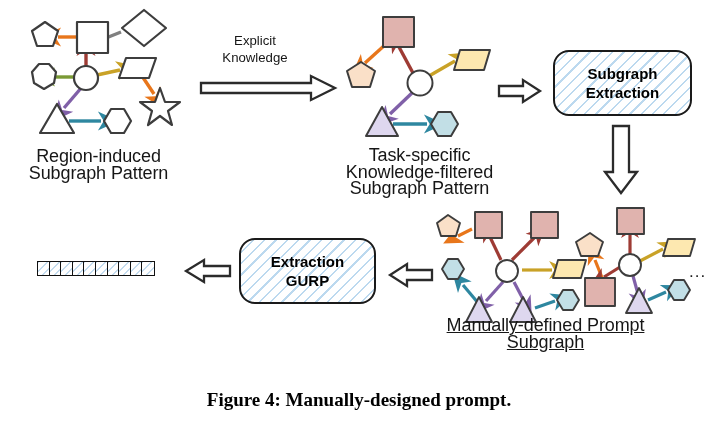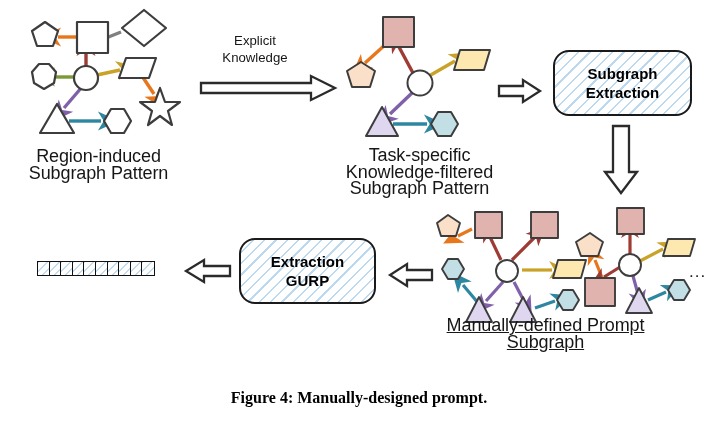--- a/index.html
+++ b/index.html
@@ -85,21 +85,21 @@
     color: #1c1c1c;
     letter-spacing: 1px;
   }
   .caption {
     position: absolute;
     width: 718px;
     left: 0;
     text-align: center;
     font-family: "Liberation Serif", serif;
     font-weight: bold;
-    font-size: 16px;
+    font-size: 19px;
     color: #000000;
   }
   svg { display: block; overflow: visible; }
 </style>
 </head>
 <body>
 
 <div id="figure-root">
 
   <div class="abs" style="left:16px; top:4px;">

